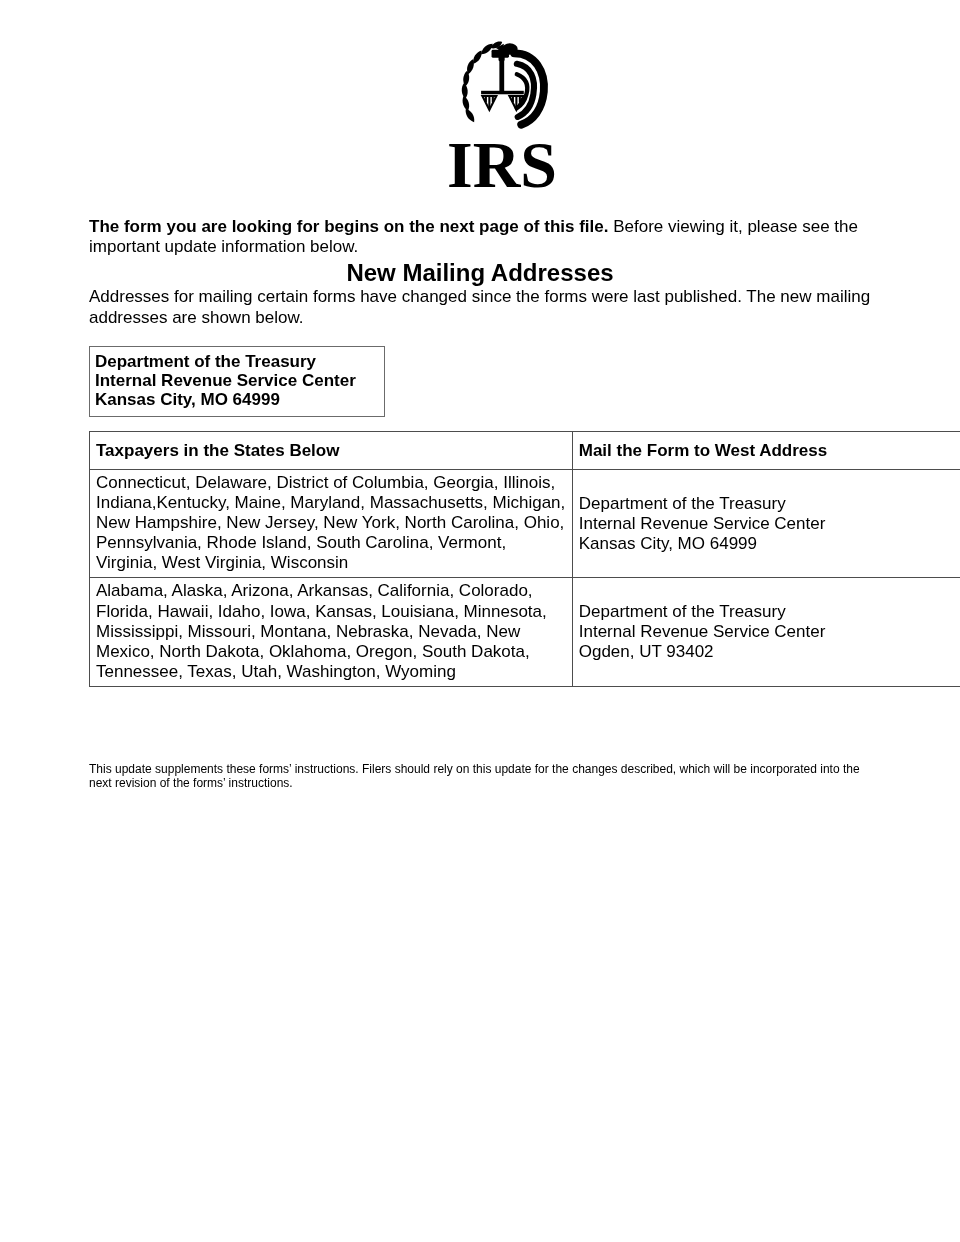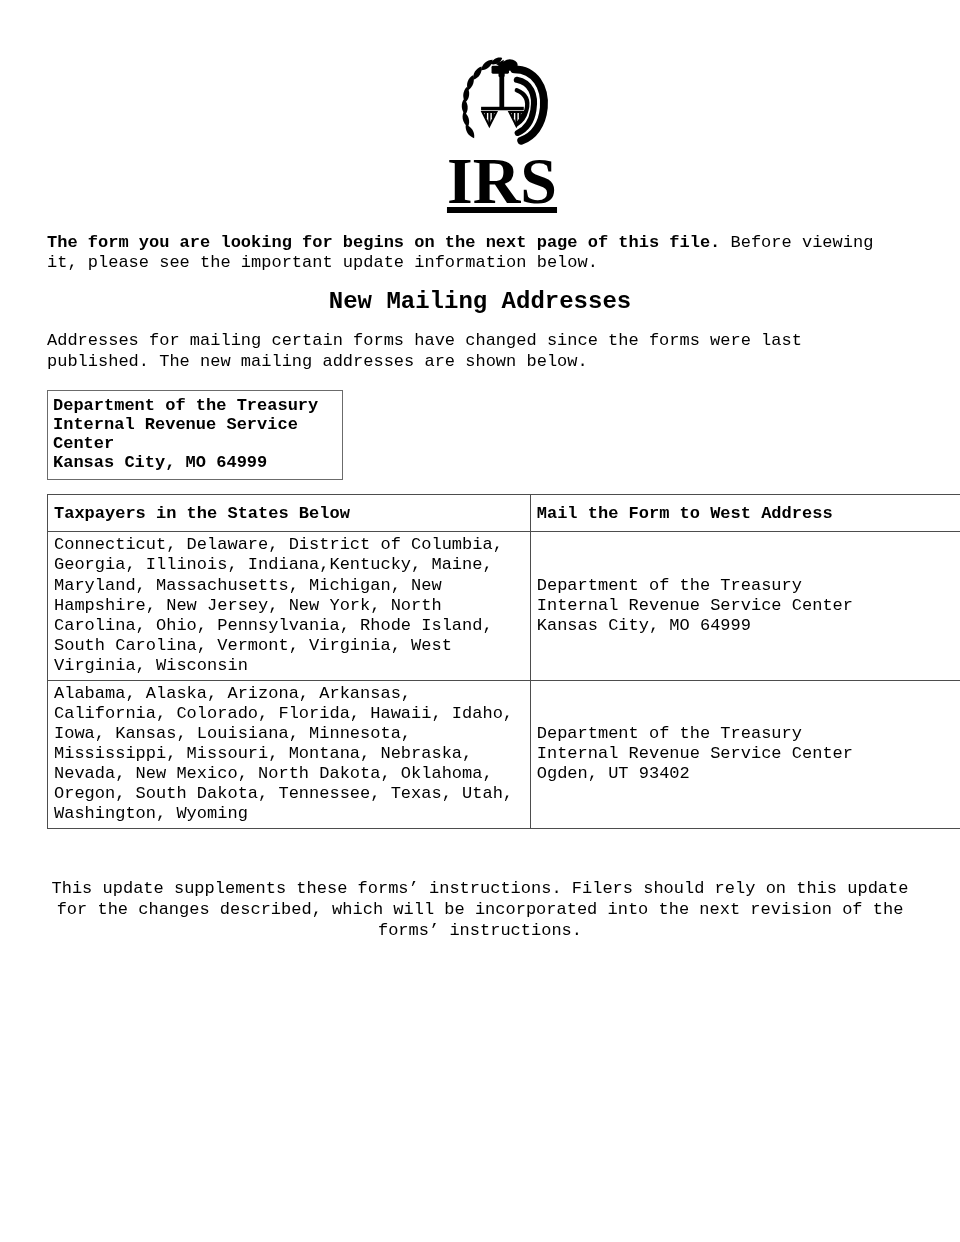--- a/index.html
+++ b/index.html
@@ -11,58 +11,56 @@
     color: #000;
     overflow: hidden;
   }
   .page {
     width: 960px;
     height: 1242px;
     background: #ffffff;
     position: relative;
   }
   .content {
-    padding: 0 47px;
-    font-family: Liberation Mono, monospace;
+    padding: 0 89px;
   }
   
   .logo-block {
     width: fit-content;
     margin: 0 auto;
-    padding-top: 56px;
+    padding-top: 40px;
     position: relative;
     left: 22px;
     text-align: center;
-    text-decoration: underline;
   }
   .logo-emblem { display: block; margin: 0 auto; }
   .logo-text {
     font-family: "Liberation Serif", serif;
     font-weight: 700;
     font-size: 66px;
     line-height: 0.95;
     letter-spacing: 0px;
     color: #000;
     margin-top: 2px;
   }
   
   .intro {
     margin-top: 20px;
     font-size: 17px;
     line-height: 1.22;
   }
   .intro b { font-weight: 700; }
   .heading {
-    margin-top: 14px;
+    margin-top: 1px;
     text-align: center;
     font-size: 24px;
     font-weight: 700;
   }
   .para {
-    margin-top: 16px;
+    margin-top: 0;
     font-size: 17px;
     line-height: 1.22;
   }
   .mailing-line {
     margin-top: 15px;
     font-size: 17px;
     line-height: 1.22;
   }
   .mailing-line b { font-weight: 700; }
   
@@ -100,24 +98,23 @@
     padding: 3px 4px 4px 6px;
   }
   .addr-table td.addr-cell {
     padding: 4px 4px 4px 6px;
   }
   .addr-table col.c1 { width: 443px; }
   .addr-table col.c2 { width: 404px; }
   .addr-cell span { display: block; }
   
   .footer-note {
-    margin-top: 50px;
-    font-size: 17px;
-    line-height: 1.22;
-    text-align: center;
+    margin-top: 75px;
+    font-size: 12px;
+    line-height: 1.22;
   }
 </style>
 </head>
 <body>
 
 <div class="page">
 
   <div class="logo-block">
     <svg class="logo-emblem" viewBox="0 0 140 105" width="122" height="92" aria-hidden="true">
       <g fill="#000" stroke="none">

